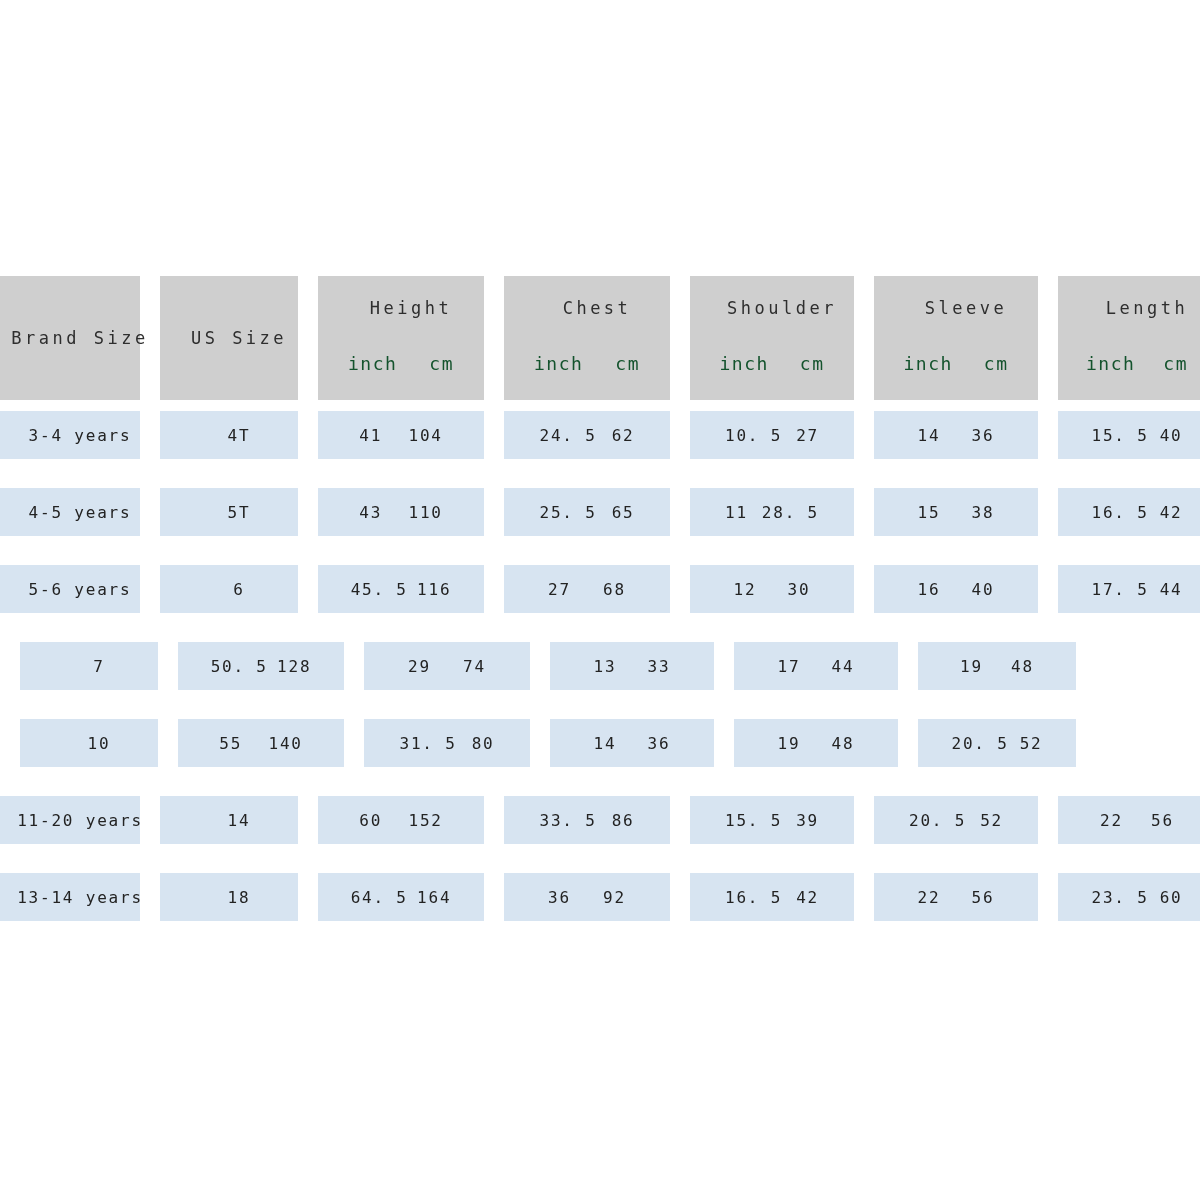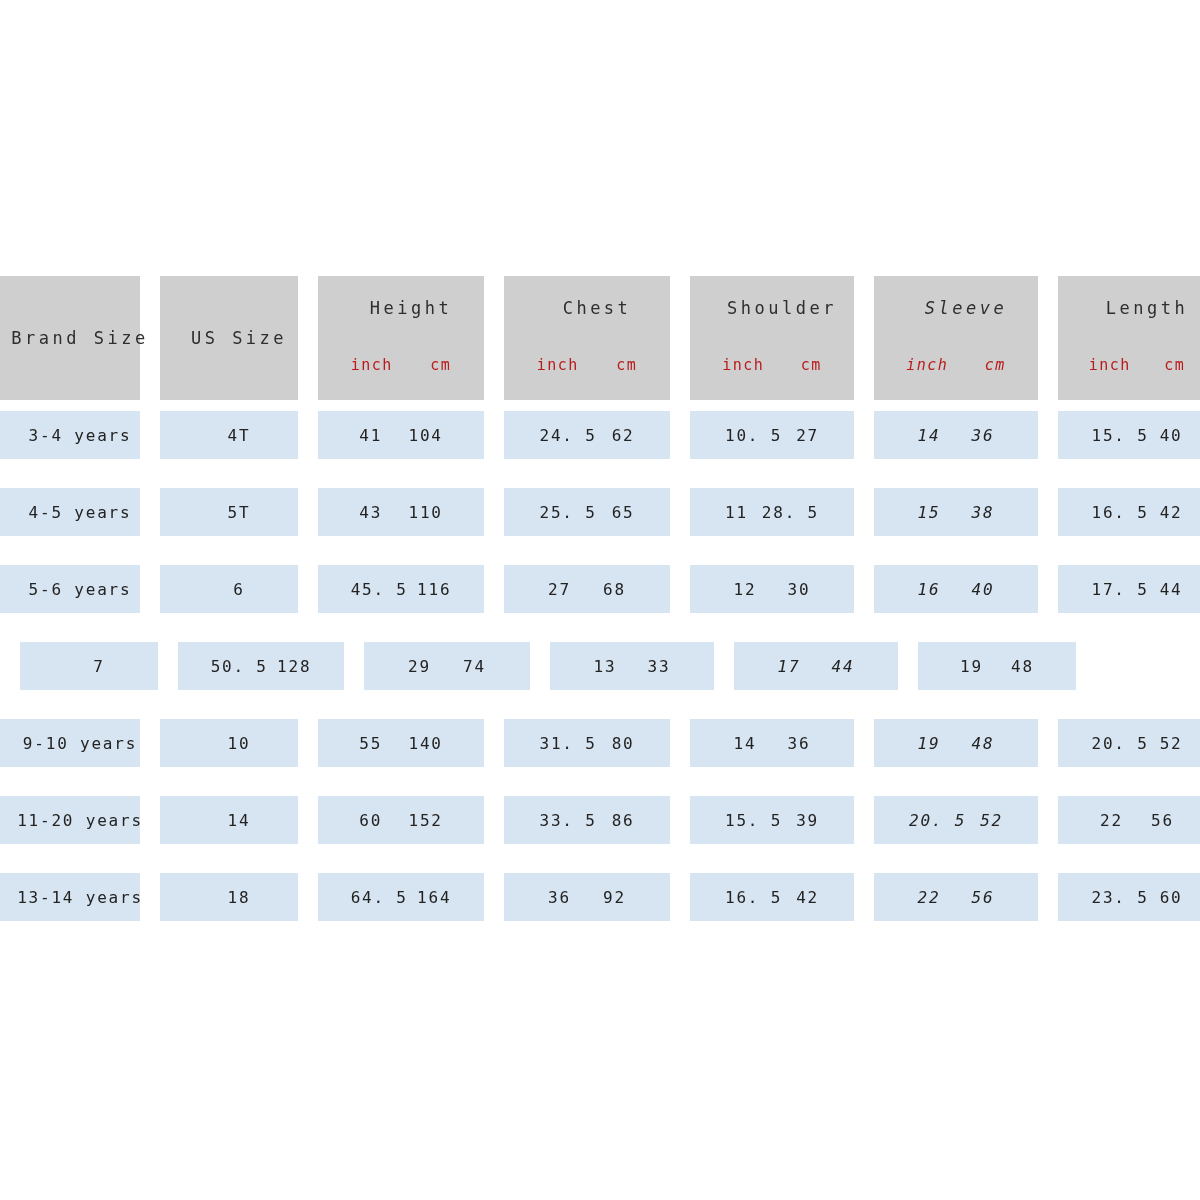--- a/index.html
+++ b/index.html
@@ -25,21 +25,21 @@
     display: flex;
     width: 1190px;
   }
 
   
   .c0 { width: 140px; }
   .c1 { width: 138px; }
   .c2 { width: 166px; }
   .c3 { width: 166px; }
   .c4 { width: 164px; }
-  .c5 { width: 164px; font-style: italic; }
+  .c5 { width: 164px; }
   .c6 { width: 158px; }
 
   .gap { width: 20px; flex: none; }
 
   .cell {
     box-sizing: border-box;
     flex: none;
     display: flex;
     align-items: center;
     justify-content: center;
@@ -72,23 +72,23 @@
     position: absolute;
     left: 0;
     right: 0;
     bottom: 26px;
     display: flex;
     justify-content: space-around;
     padding: 0 14px;
     box-sizing: border-box;
   }
   .hcell.two-tier .units span {
-    font-size: 15px;
+    font-size: 18px;
     letter-spacing: 1.5px;
-    color: #b91c1c;
+    color: #14532d;
   }
 
   
   .data-row { height: 56px; margin-bottom: 21px; }
 
   .dcell {
     background: #d7e4f1;
     height: 48px;
     font-size: 16px;
     letter-spacing: 1.8px;
@@ -300,23 +300,20 @@
           <span>17</span>
           <span>44</span>
         </div>
         <div class="gap"></div>
         <div class="cell dcell c6 pair">
           <span>19</span>
           <span>48</span>
         </div>
       </div>
       <div class="row data-row">
-        <div class="cell dcell c0 single">
-          <span>9-10 years</span>
-        </div>
         <div class="gap"></div>
         <div class="cell dcell c1 single">
           <span>10</span>
         </div>
         <div class="gap"></div>
         <div class="cell dcell c2 pair">
           <span>55</span>
           <span>140</span>
         </div>
         <div class="gap"></div>

